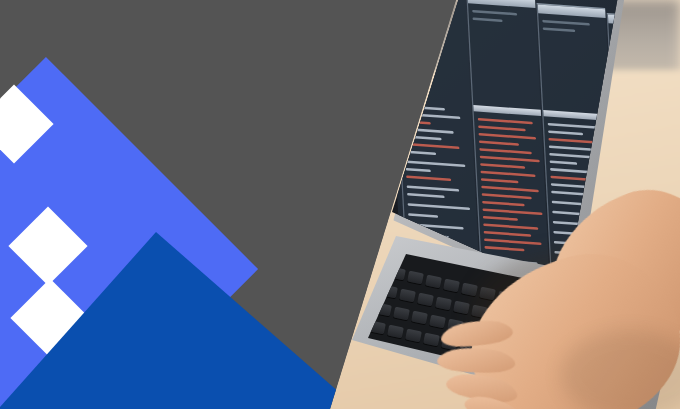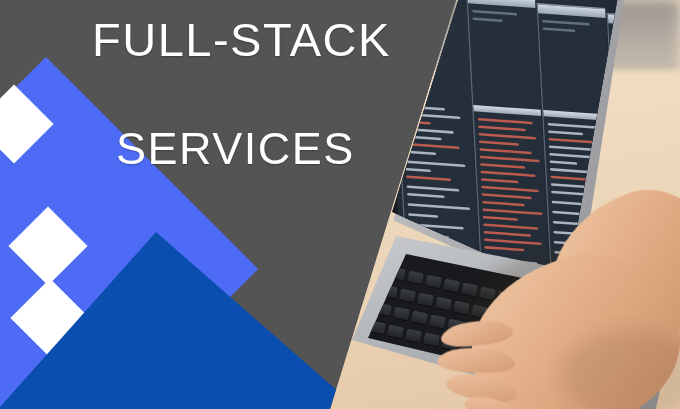--- a/index.html
+++ b/index.html
@@ -409,17 +409,15 @@
       <div class="band"></div>
       <div class="dia d1"></div>
       <div class="dia d2"></div>
       <div class="dia d3"></div>
     </div>
 
     <div class="navy"></div>
   </div>
 
   <div id="headline">
-    <div class="line l1">FULL-STACK</div>
-    <div class="line l3">SERVICES</div>
   </div>
 
 </div>
 
 </body></html>

